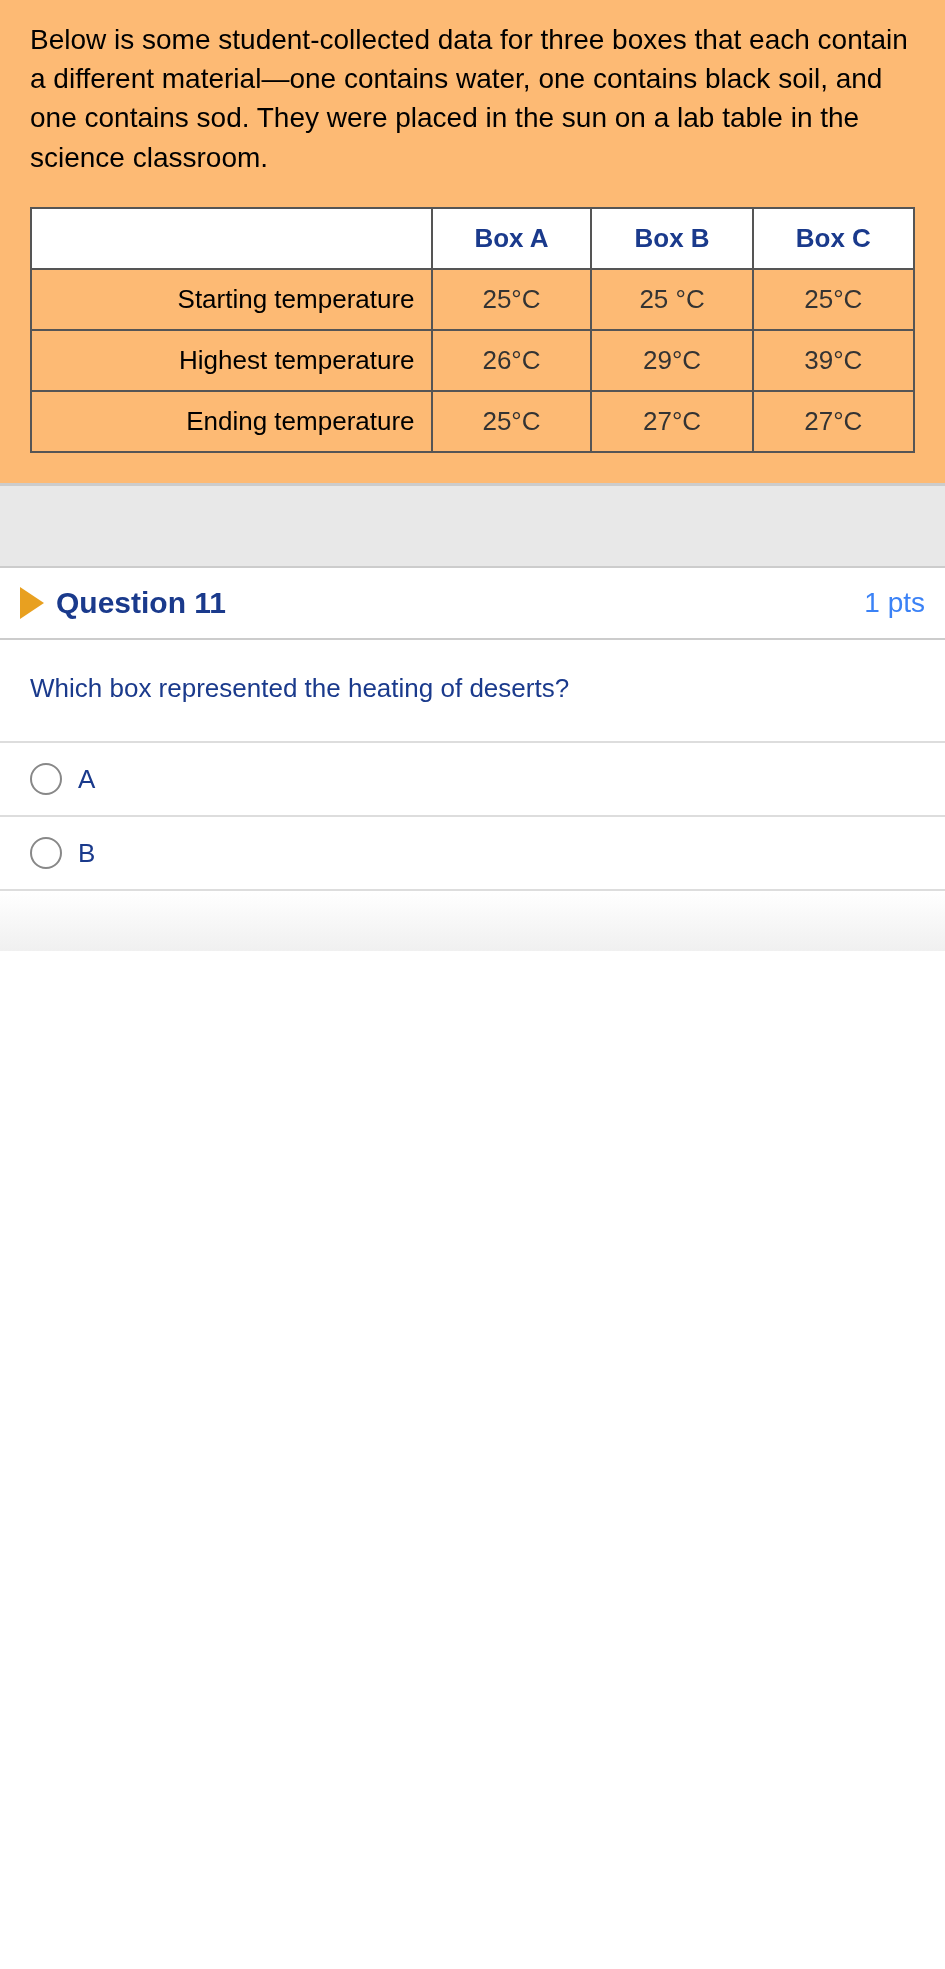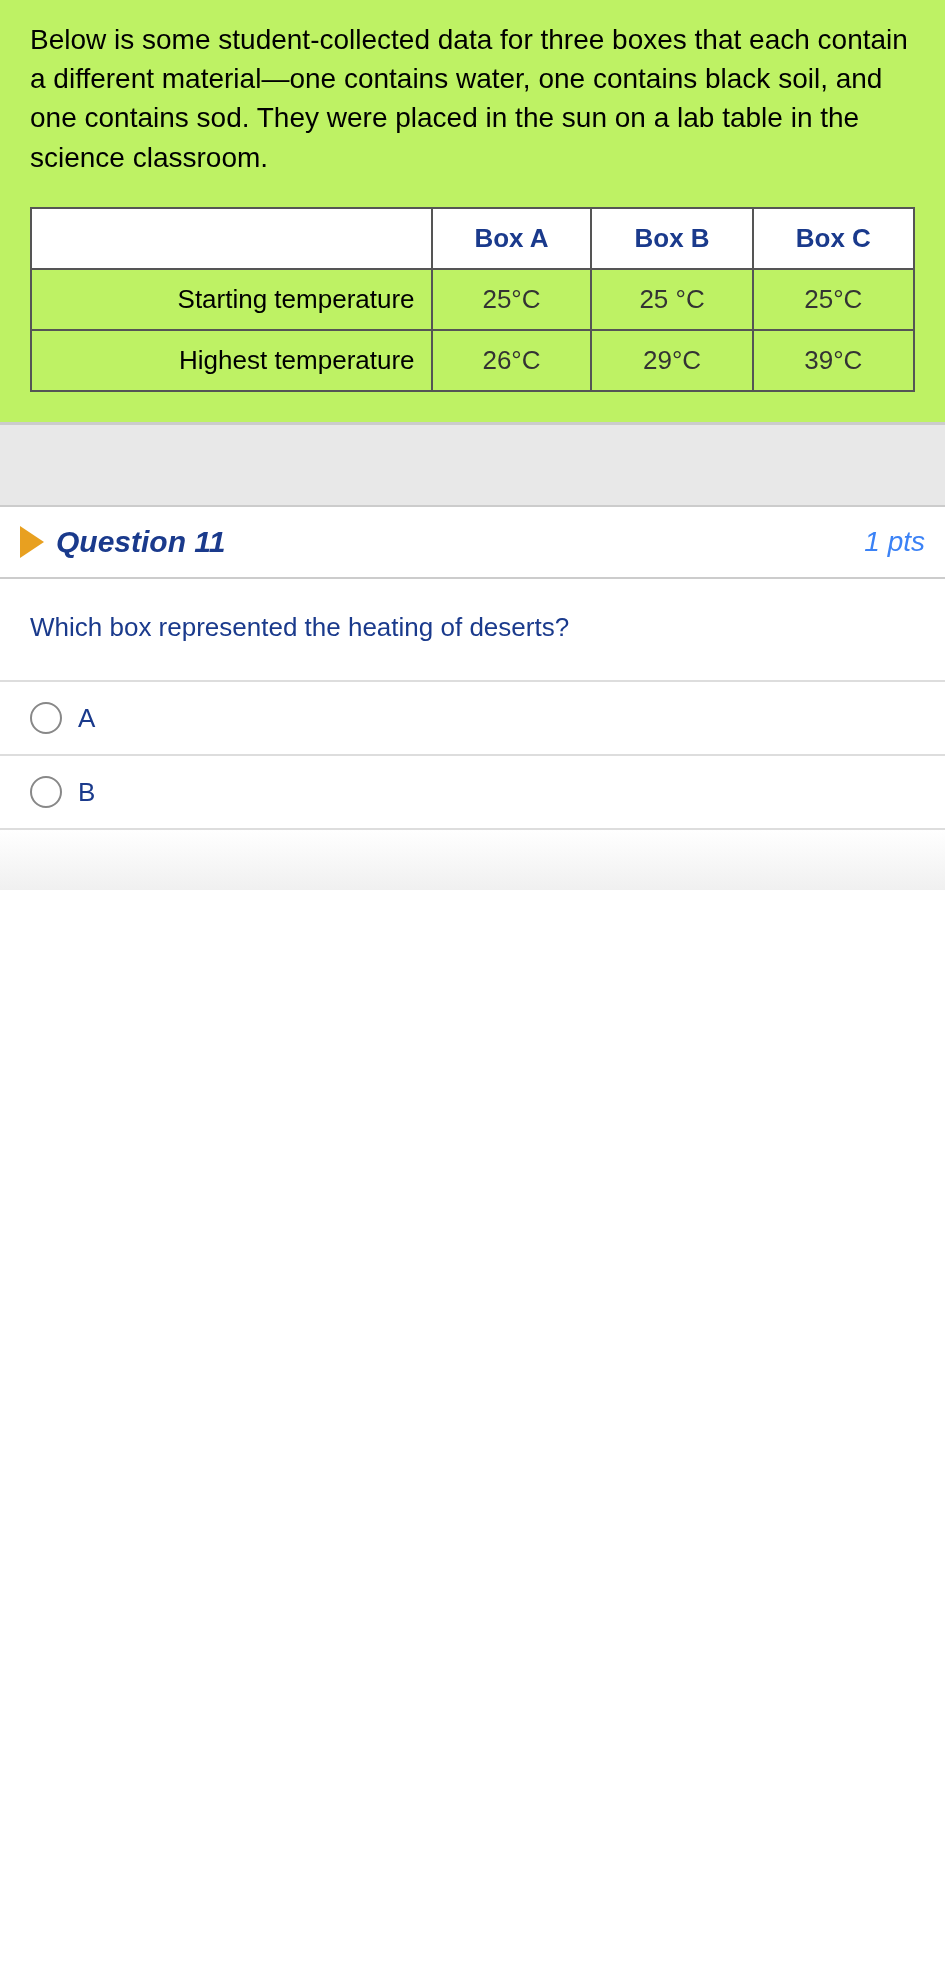--- a/index.html
+++ b/index.html
@@ -17,21 +17,21 @@
     }
 
     .page-container {
       width: 945px;
       background: #fff;
     }
 
     
     .top-section {
       padding: 20px 30px 30px 30px;
-      background: #bef264;
+      background: #fdba74;
     }
 
     .intro-text {
       font-size: 28px;
       line-height: 1.4;
       color: #000;
       margin-bottom: 30px;
     }
 
     
@@ -85,21 +85,20 @@
       background: #fff;
     }
 
     .question-header {
       display: flex;
       align-items: center;
       justify-content: space-between;
       padding: 18px 20px;
       border-bottom: 2px solid #ccc;
       border-top: 2px solid #ccc;
-      font-style: italic;
     }
 
     .question-header-left {
       display: flex;
       align-items: center;
       gap: 12px;
     }
 
     .question-arrow {
       width: 0;
@@ -191,20 +190,26 @@
           <td>25°C</td>
         </tr>
 
         <tr>
           <td>Highest temperature</td>
           <td>26°C</td>
           <td>29°C</td>
           <td>39°C</td>
         </tr>
 
+        <tr>
+          <td>Ending temperature</td>
+          <td>25°C</td>
+          <td>27°C</td>
+          <td>27°C</td>
+        </tr>
       </tbody>
     </table>
 
   </div>
 
   <hr class="section-divider">
 
   <div class="gap-area"></div>
 
   <div class="question-section">

